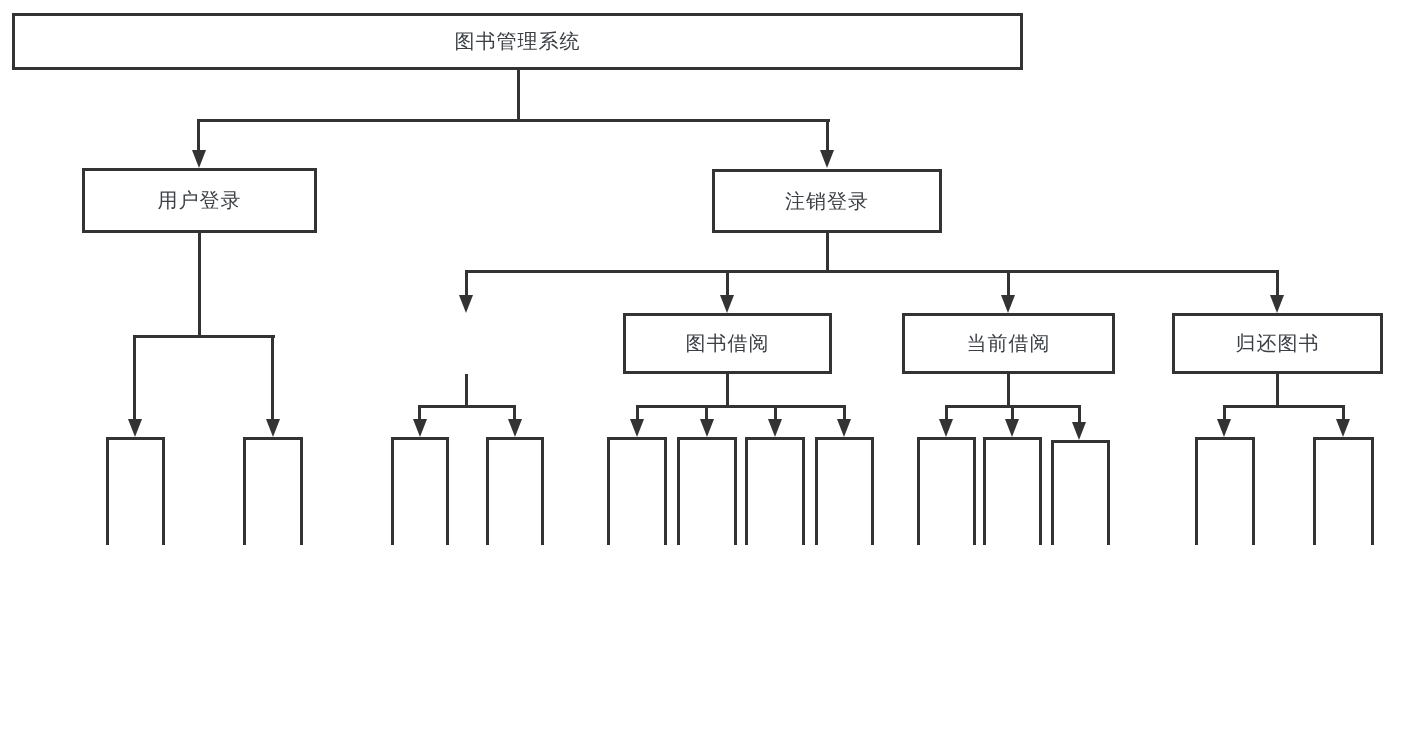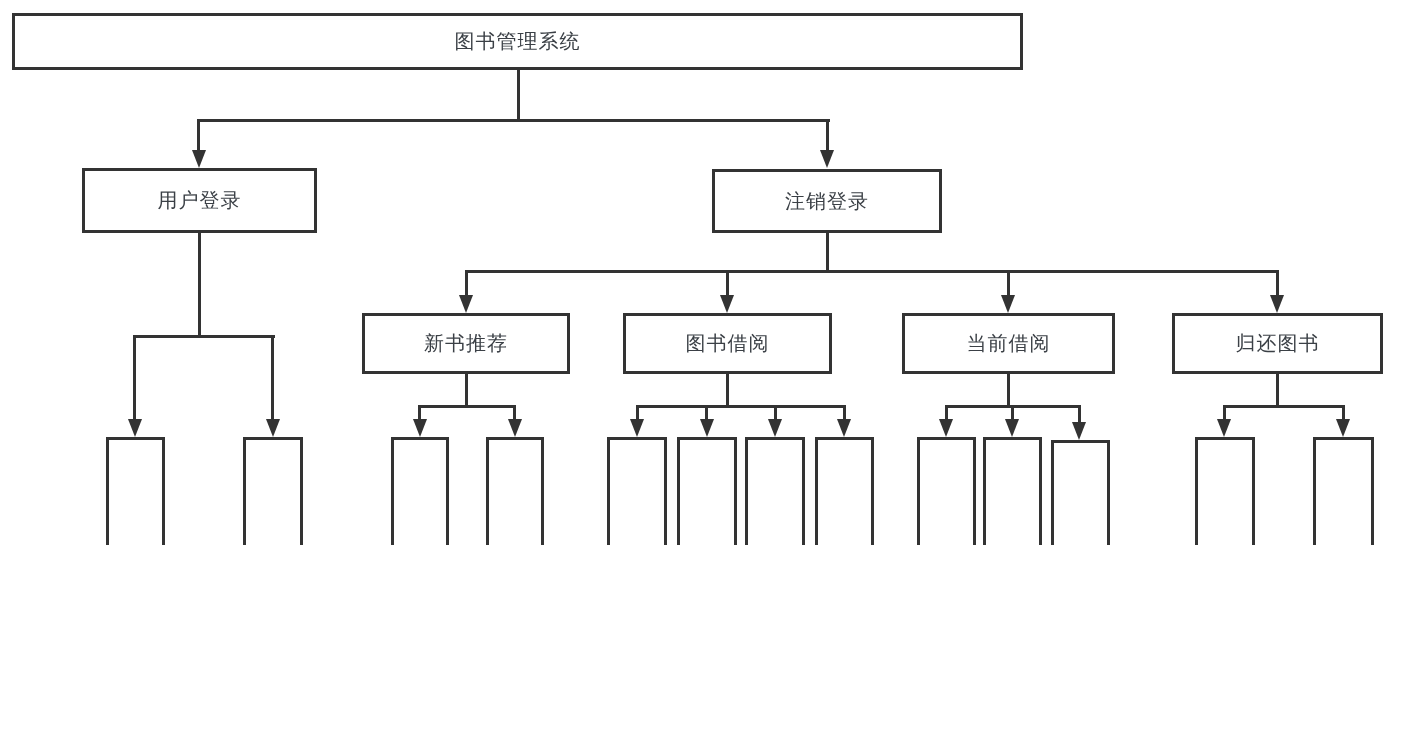--- a/index.html
+++ b/index.html
@@ -91,23 +91,20 @@
   <div class="line" style="left:465px;top:270px;width:814px;height:3px"></div>
   <div class="line" style="left:465px;top:270px;width:3px;height:28px"></div>
   <div class="arrow" style="left:459px;top:295px"></div>
   <div class="line" style="left:726px;top:270px;width:3px;height:28px"></div>
   <div class="arrow" style="left:720px;top:295px"></div>
   <div class="line" style="left:1007px;top:270px;width:3px;height:28px"></div>
   <div class="arrow" style="left:1001px;top:295px"></div>
   <div class="line" style="left:1276px;top:270px;width:3px;height:28px"></div>
   <div class="arrow" style="left:1270px;top:295px"></div>
 
-  <div class="box" style="left:362px;top:313px;width:208px;height:61px">
-    <span class="lbl hlbl">新书推荐</span>
-  </div>
   <div class="box" style="left:902px;top:313px;width:213px;height:61px">
     <span class="lbl hlbl">当前借阅</span>
   </div>
   <div class="box" style="left:623px;top:313px;width:209px;height:61px">
     <span class="lbl hlbl">图书借阅</span>
   </div>
   <div class="box" style="left:1172px;top:313px;width:211px;height:61px">
     <span class="lbl hlbl">归还图书</span>
   </div>
 

